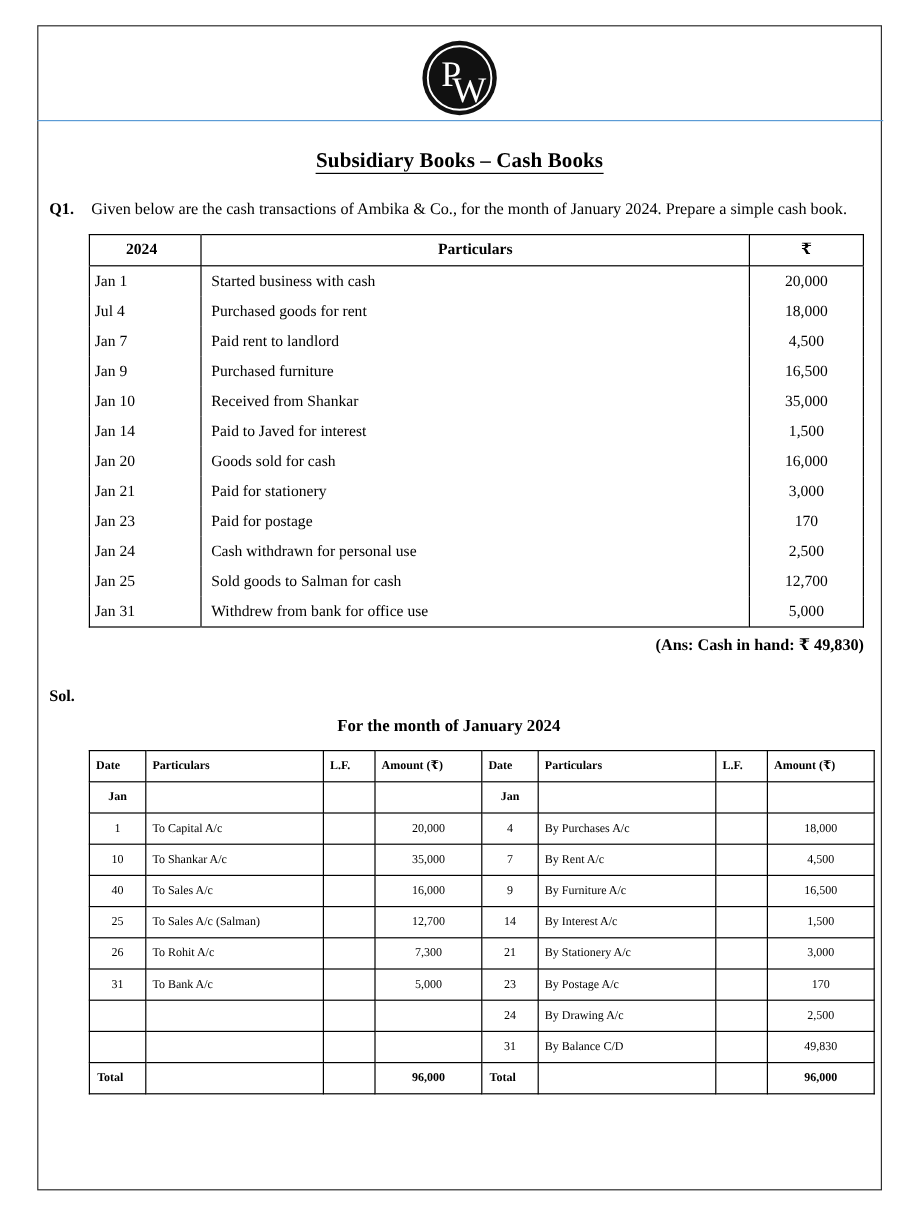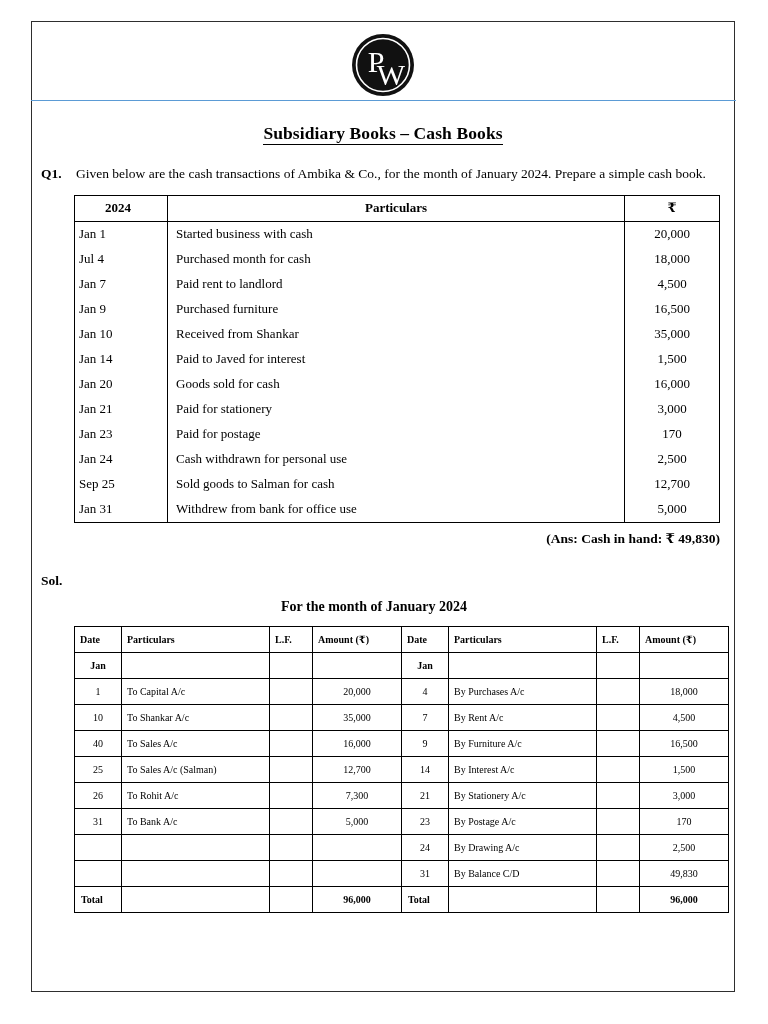--- a/index.html
+++ b/index.html
@@ -218,21 +218,21 @@
         </tr>
       </thead>
       <tbody id="t1-body">
           <tr>
             <td class="c-date">Jan 1</td>
             <td class="c-part">Started business with cash</td>
             <td class="c-amt">20,000</td>
           </tr>
           <tr>
             <td class="c-date">Jul 4</td>
-            <td class="c-part">Purchased month for cash</td>
+            <td class="c-part">Purchased goods for rent</td>
             <td class="c-amt">18,000</td>
           </tr>
           <tr>
             <td class="c-date">Jan 7</td>
             <td class="c-part">Paid rent to landlord</td>
             <td class="c-amt">4,500</td>
           </tr>
           <tr>
             <td class="c-date">Jan 9</td>
             <td class="c-part">Purchased furniture</td>
@@ -262,21 +262,21 @@
             <td class="c-date">Jan 23</td>
             <td class="c-part">Paid for postage</td>
             <td class="c-amt">170</td>
           </tr>
           <tr>
             <td class="c-date">Jan 24</td>
             <td class="c-part">Cash withdrawn for personal use</td>
             <td class="c-amt">2,500</td>
           </tr>
           <tr>
-            <td class="c-date">Sep 25</td>
+            <td class="c-date">Jan 25</td>
             <td class="c-part">Sold goods to Salman for cash</td>
             <td class="c-amt">12,700</td>
           </tr>
           <tr>
             <td class="c-date">Jan 31</td>
             <td class="c-part">Withdrew from bank for office use</td>
             <td class="c-amt">5,000</td>
           </tr>
         </tbody>
     </table>

